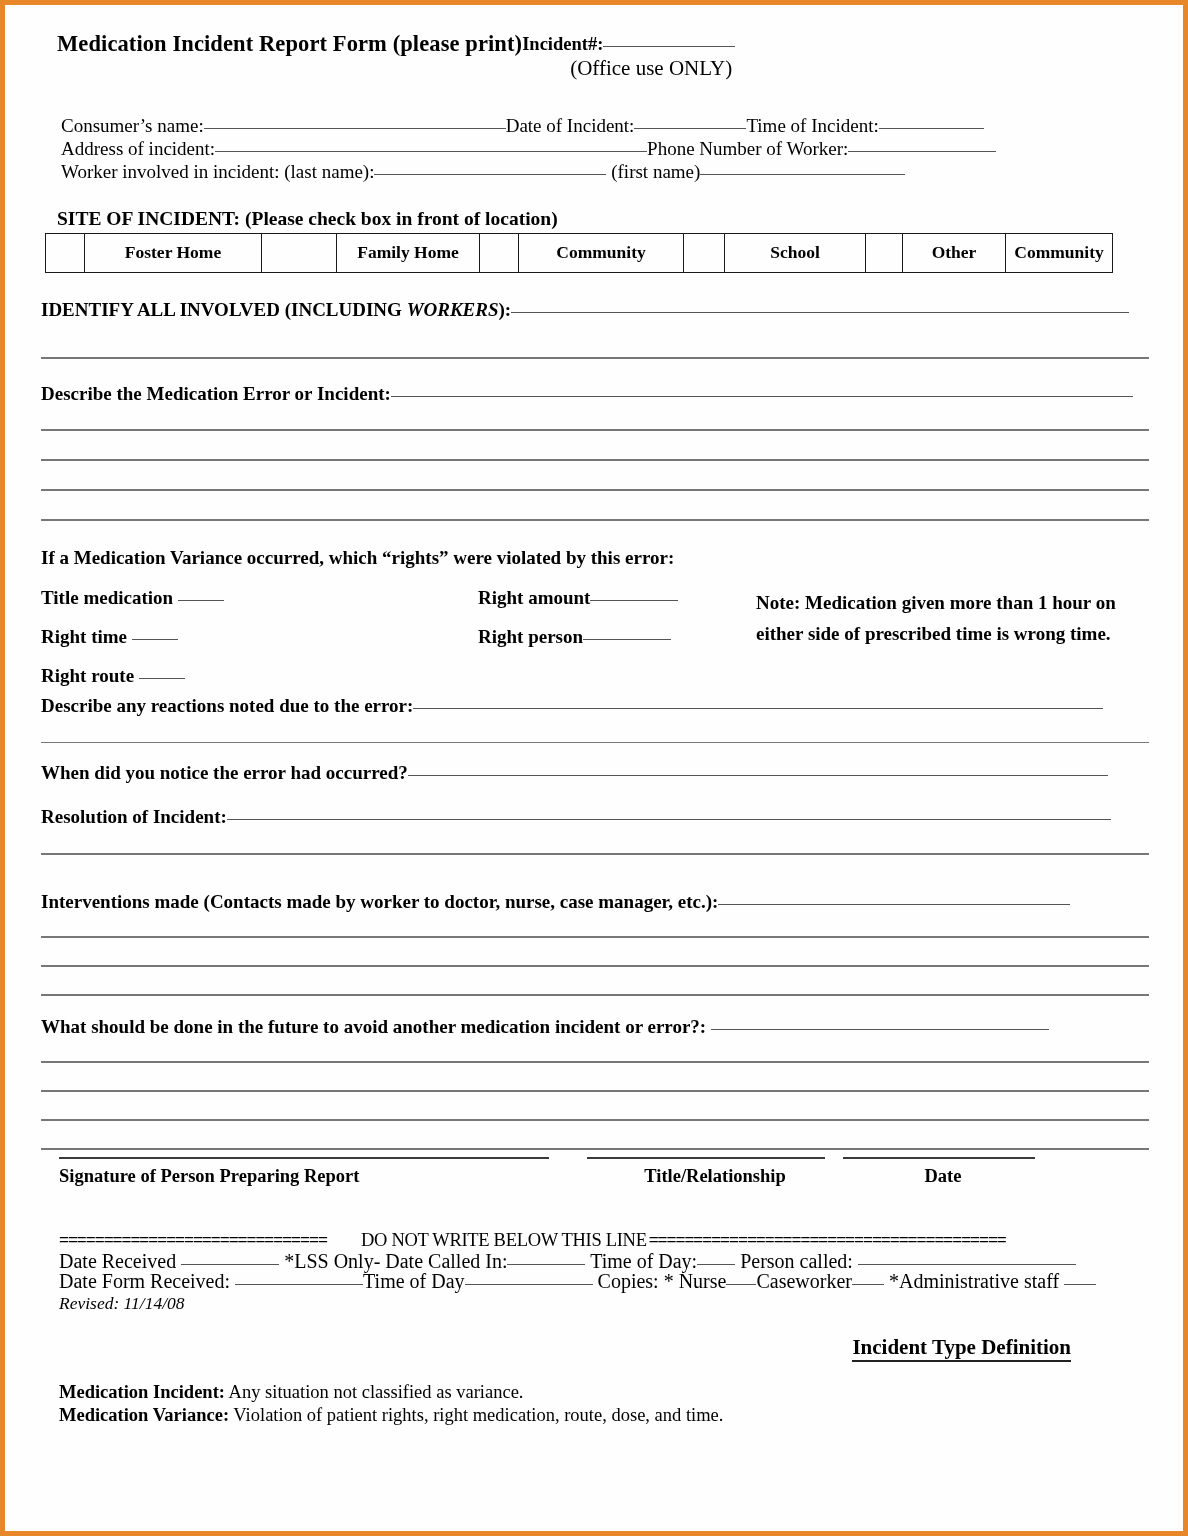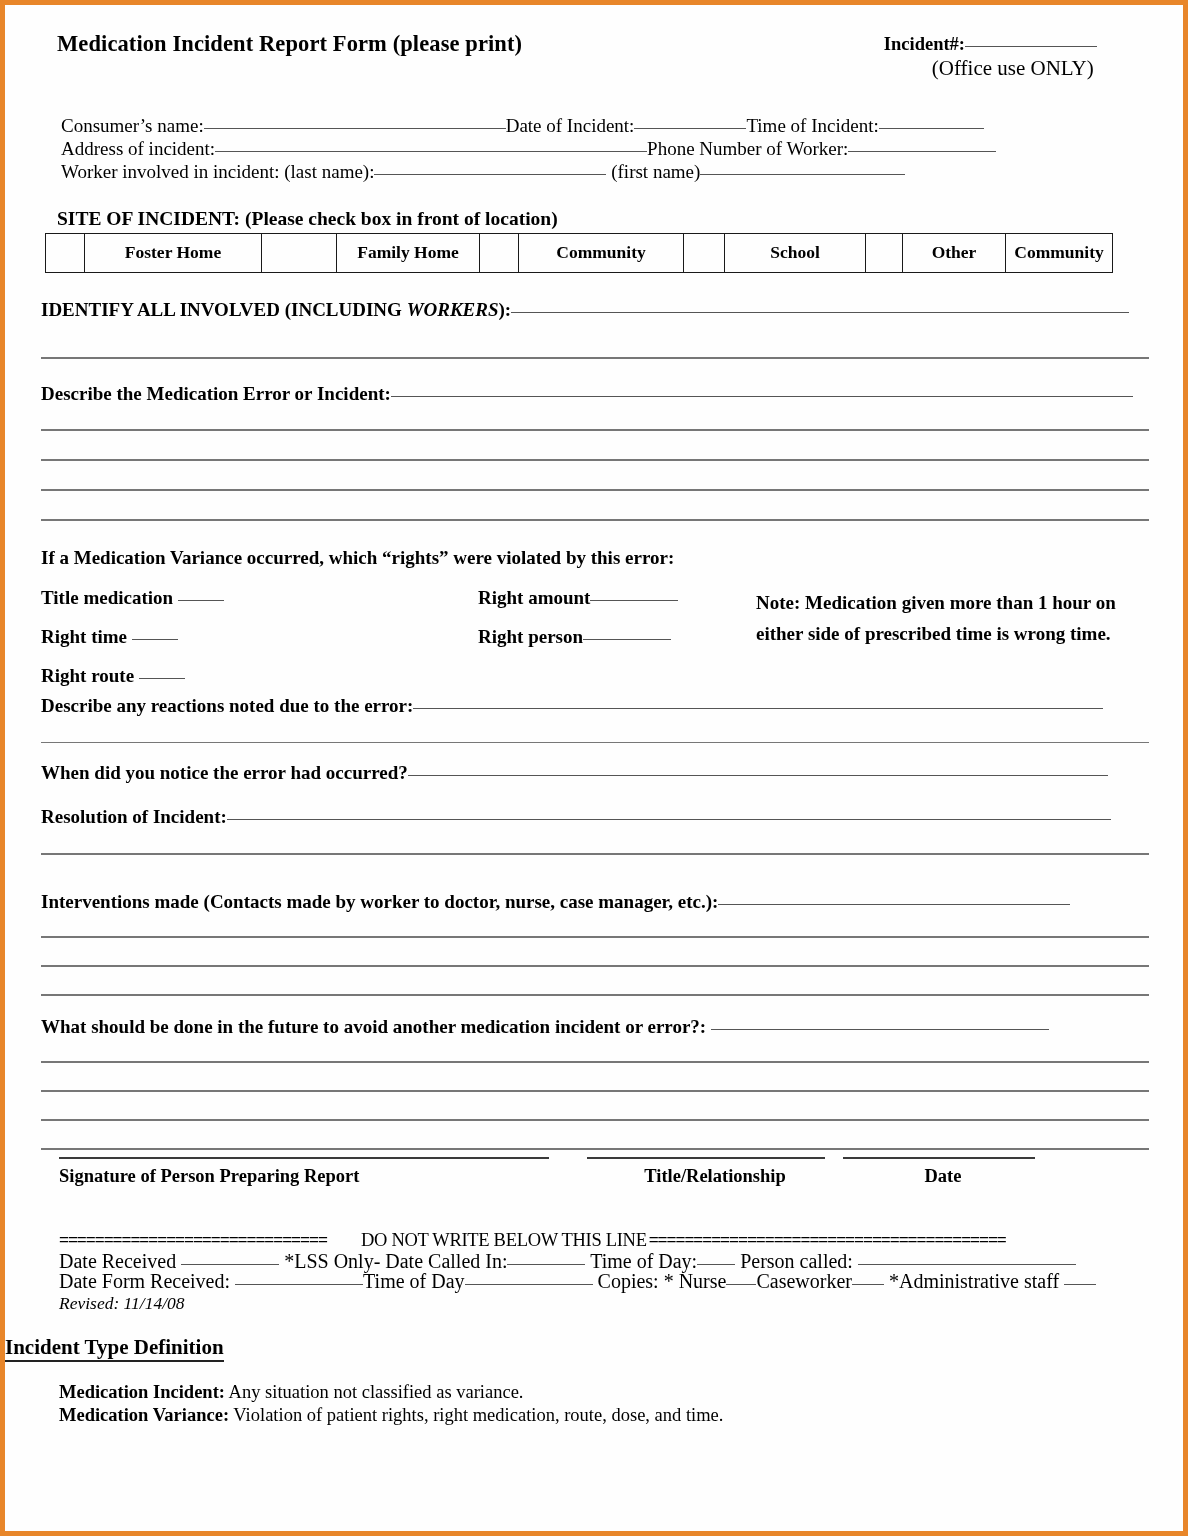--- a/index.html
+++ b/index.html
@@ -43,21 +43,21 @@
     width: 100%;
     height: 0;
     border-bottom: 2px solid #777;
     margin: 0;
   }
 
   
   .hdr-row {
     display: flex;
     align-items: flex-start;
-    justify-content: space-between;
+    justify-content: flex-start;
   }
   .doc-title {
     font-weight: bold;
     font-size: 22.5px;
     letter-spacing: 0.1px;
     white-space: nowrap;
     padding-left: 18px;
   }
   .incident-block {
     text-align: left;
@@ -199,21 +199,21 @@
     top: 1288px;
     font-style: italic;
     font-size: 17.5px;
   }
 
   .def-title {
     position: absolute;
     top: 1330px;
     left: 0;
     width: 1066px;
-    text-align: left;
+    text-align: right;
     font-weight: bold;
     font-size: 21px;
   }
   .def-title span {
     border-bottom: 2px solid #222;
     padding-bottom: 1px;
   }
   .defs {
     position: absolute;
     left: 54px;

